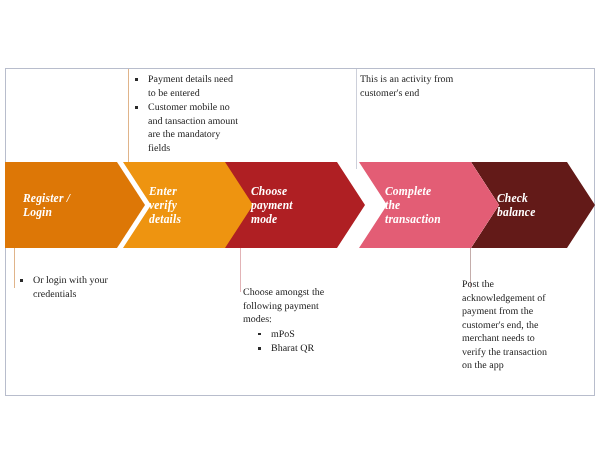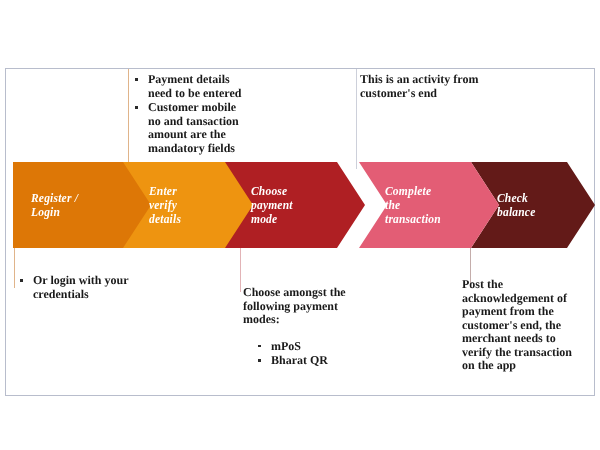--- a/index.html
+++ b/index.html
@@ -42,24 +42,23 @@
   .connector.orange { background: #e0b48a; }
   .connector.red    { background: #e2b3b6; }
   .connector.maroon { background: #c4adab; }
   .connector.grey   { background: #cdd0da; }
 
   
   .note {
     position: absolute;
     color: #1a1a1a;
     font-family: "Liberation Serif", serif;
-    font-size: 12px;
+    font-size: 10px;
     line-height: 13.5px;
     text-rendering: geometricPrecision;
-    font-weight: bold;
   }
 
   ul.note-list {
     margin: 0;
     padding: 0;
     list-style: none;
   }
   ul.note-list > li {
     position: relative;
     padding-left: 17px;
@@ -74,21 +73,21 @@
     height: 2.5px;
     background: #2a2a2a;
   }
   ul.note-list.indented > li {
     padding-left: 28px;
   }
   ul.note-list.indented > li::before {
     left: 15px;
   }
 
-  .note-head { margin-bottom: 13px; }
+  .note-head { margin-bottom: 1px; }
 
   
   #process-row {
     position: absolute;
     left: 5px;
     top: 162px;
     width: 584px;
     height: 86px;
   }
   .chevron {
@@ -142,21 +141,21 @@
 amount are the
 mandatory fields</li>
     </ul>
   </div>
 
   <div class="note" style="left:360px; top:73px; width:140px; white-space:pre-line;">This is an activity from
 customer's end</div>
 
   <div id="process-row">
 
-    <div class="chevron" style="left:8px; width:140px;">
+    <div class="chevron" style="left:0px; width:140px;">
       <svg class="shape" viewBox="0 0 140 86" preserveAspectRatio="none">
         <polygon points="0,0 112,0 140,43 112,86 0,86 0,0" fill="#DD7706"></polygon>
       </svg>
       <div class="label">Register /
 Login</div>
     </div>
 
     <div class="chevron" style="left:118px; width:140px;">
       <svg class="shape" viewBox="0 0 140 86" preserveAspectRatio="none">
         <polygon points="0,0 112,0 140,43 112,86 0,86 28,43" fill="#EE9410"></polygon>

